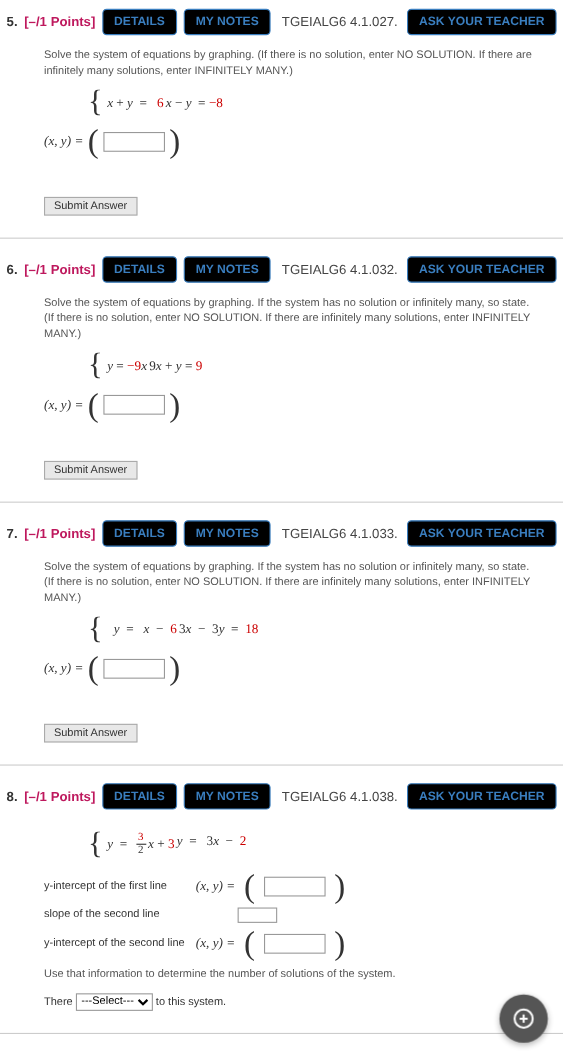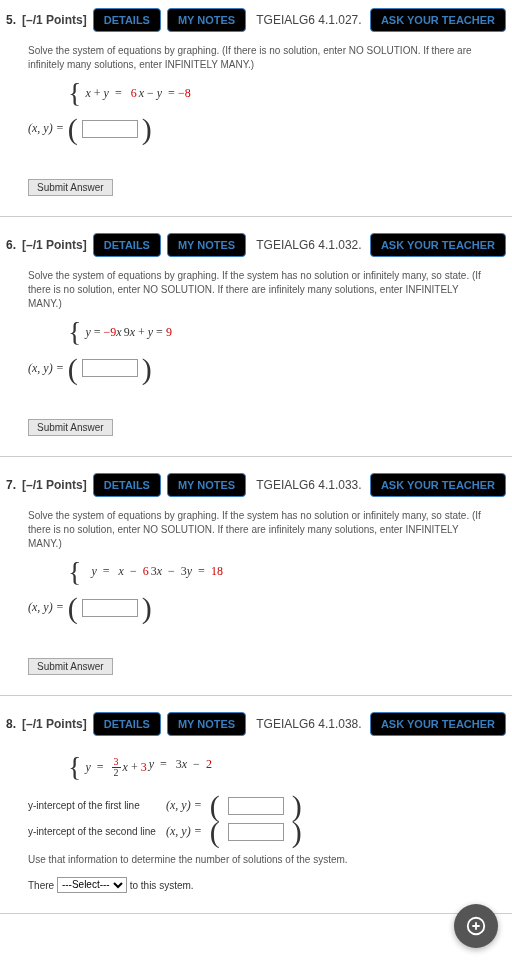--- a/index.html
+++ b/index.html
@@ -1,24 +1,24 @@
 <!DOCTYPE html>
 <html><head>
 <meta charset="utf-8">
 <style>
 * { box-sizing: border-box; margin: 0; padding: 0; }
 body { font-family: Arial, Helvetica, sans-serif; font-size: 11px; color: #333; background: #fff; width: 512px; }
 .problem { border-bottom: 1px solid #ccc; padding-bottom: 12px; margin-bottom: 8px; }
 .problem-header { display: flex; align-items: center; padding: 8px 6px; gap: 6px; }
 .prob-num { font-weight: bold; font-size: 12px; color: #333; }
-.points { font-weight: bold; font-size: 12px; color: #404040; }
+.points { font-weight: bold; font-size: 12px; color: #be185d; }
 .btn { display: inline-block; padding: 5px 10px; font-size: 11px; font-weight: bold; border: 1px solid #3a7ebf; color: #3a7ebf; background: #000000; border-radius: 4px; cursor: pointer; }
 .btn-ask { margin-left: auto; }
 .ref { font-weight: normal; font-size: 12px; color: #444; margin-left: 4px; }
-.problem-body { padding: 4px 28px 8px 28px; }
+.problem-body { padding: 4px 28px 8px 40px; }
 .instr { font-size: 10px; color: #555; line-height: 1.4; margin-bottom: 10px; }
 .eqns { margin: 8px 0 14px 40px; font-family: "Times New Roman", serif; font-size: 12px; display: flex; align-items: center; }
 .brace { font-size: 28px; font-family: serif; line-height: 0.8; margin-right: 4px; color: #333; }
 .eq-lines { display: flex; gap: 2px; }
 .eq-line { white-space: pre; font-style: italic; }
 .eq-line .num { font-style: normal; color: #c00; }
 .eq-line .coef { font-style: normal; color: #333; }
 .eq-line .op { font-style: normal; }
 .frac { display: inline-flex; flex-direction: column; align-items: center; vertical-align: middle; font-size: 10px; line-height: 1; margin: 0 2px; }
 .frac .t { border-bottom: 1px solid #333; padding: 0 2px; }
@@ -142,20 +142,25 @@
     </div>
     <div class="form-table">
       <div class="row">
           <span class="label">y-intercept of the first line</span>
           <span class="xy-label">(x, y)  = </span>
           <span class="paren">(</span>
           <input class="answer-input" style="">
           <span class="paren">)</span>
         </div>
       <div class="row">
+          <span class="label">slope of the second line</span>
+          <span style="width:30px;"></span>
+          <input class="small-input" style="">
+        </div>
+      <div class="row">
           <span class="label">y-intercept of the second line</span>
           <span class="xy-label">(x, y)  = </span>
           <span class="paren">(</span>
           <input class="answer-input" style="">
           <span class="paren">)</span>
         </div>
     </div>
     <div class="instr">Use that information to determine the number of solutions of the system.</div>
     <div style="font-size:10px;">
       <span>There </span>

